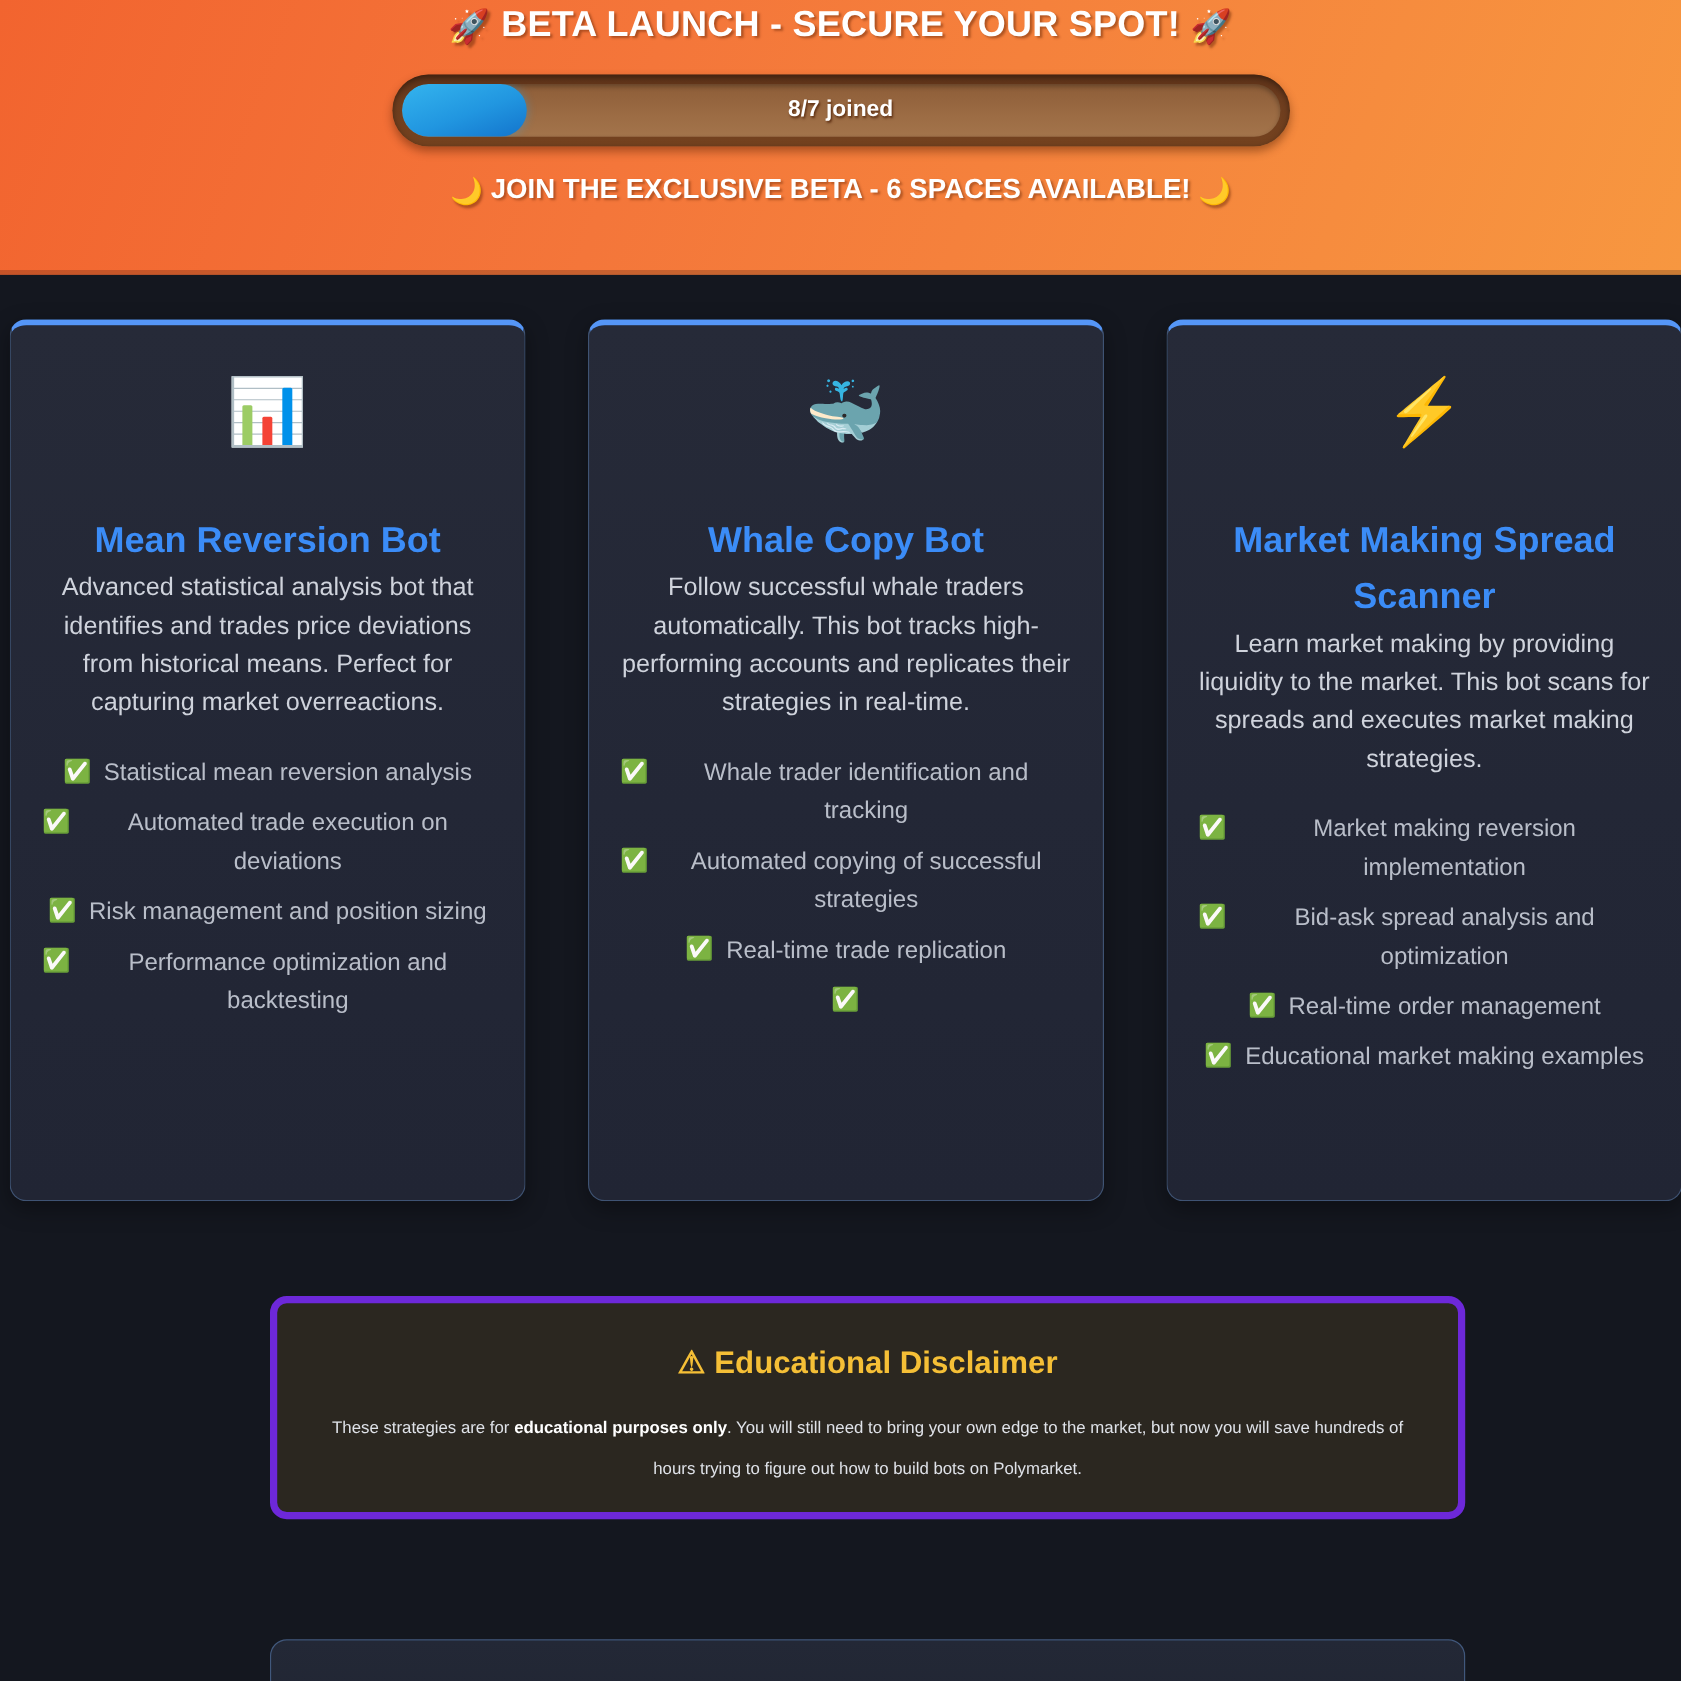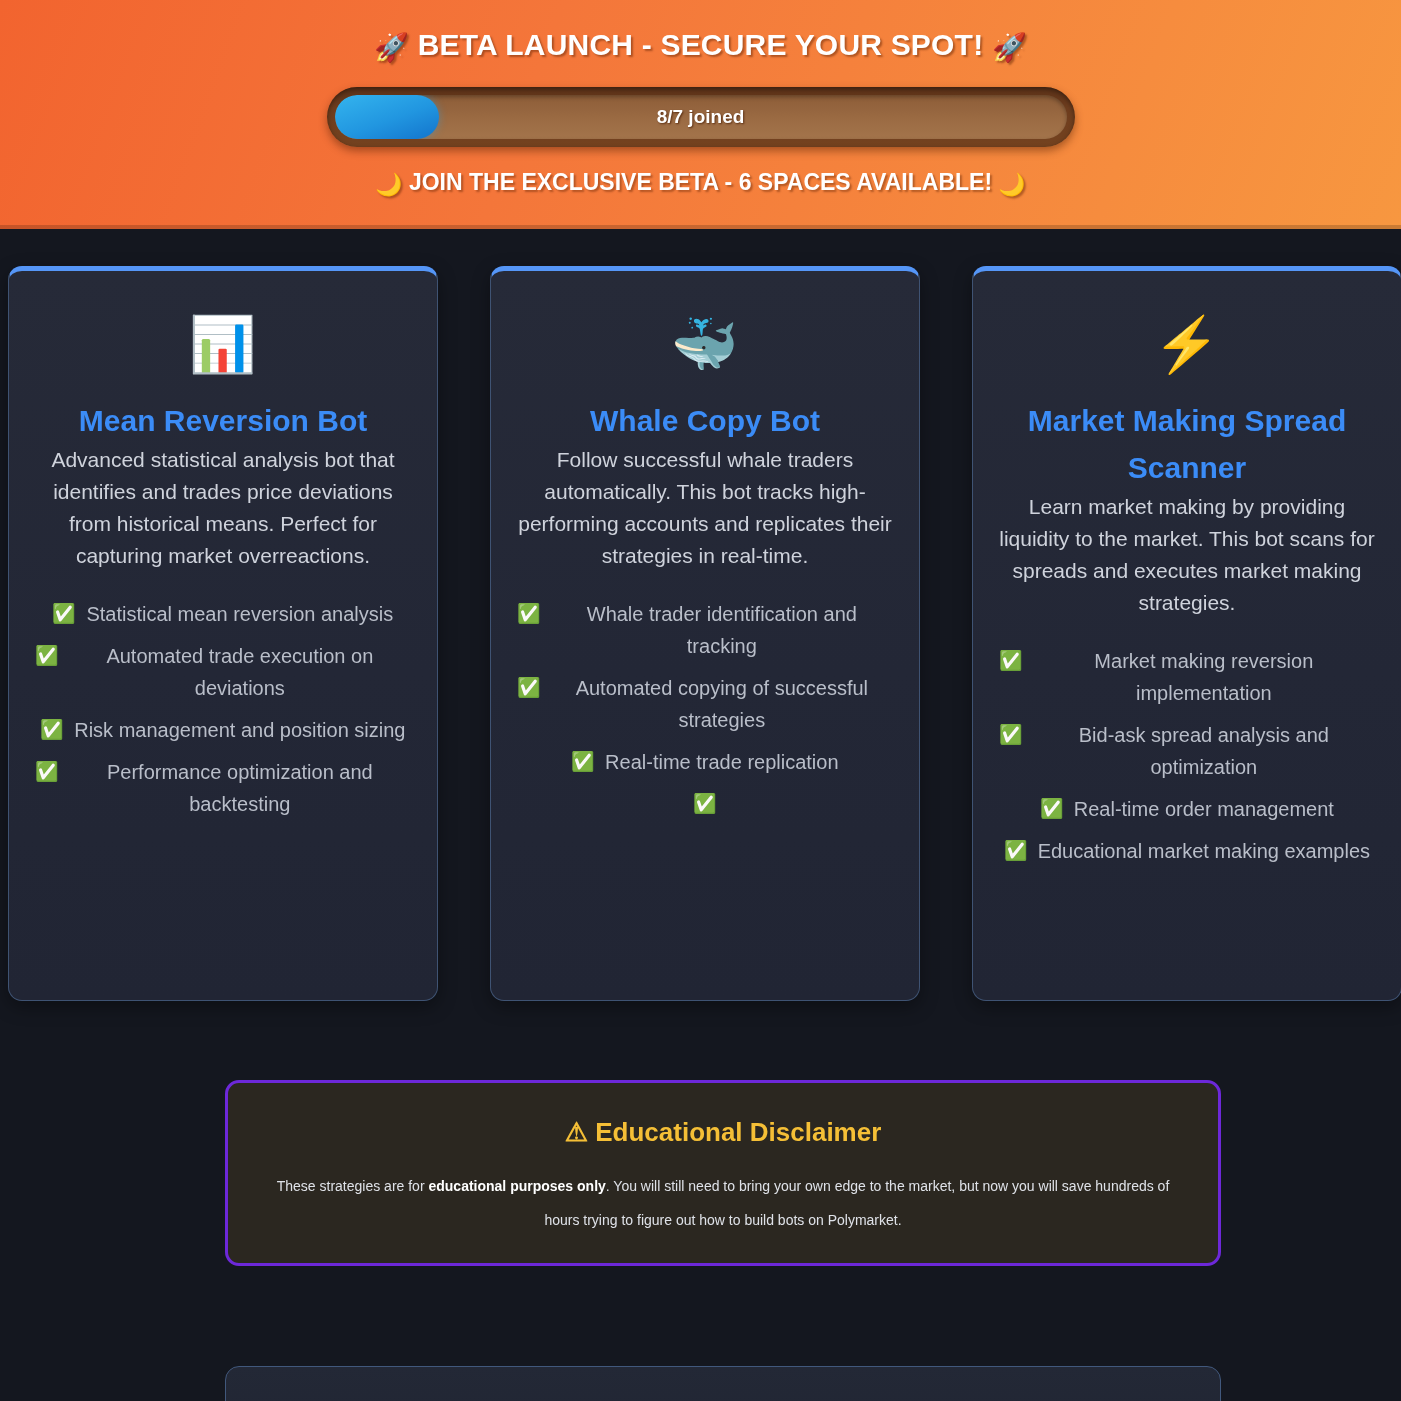--- a/index.html
+++ b/index.html
@@ -16,21 +16,20 @@
     color: #c9cdd6;
     position: relative;
   }
 
   
   .promo-banner {
     position: relative;
     width: 1401px;
     height: 229px;
     background: linear-gradient(110deg, #f2642f 0%, #f4763a 38%, #f79740 100%);
-    padding-top: 24px;
     overflow: hidden;
   }
   .promo-banner::after {
     content: "";
     position: absolute;
     left: 0; right: 0; bottom: 0;
     height: 4px;
     background: rgba(0,0,0,0.18);
   }
 
@@ -125,21 +124,21 @@
   }
 
   .card-icon {
     font-size: 54px;
     line-height: 66px;
     height: 72px;
     display: block;
   }
 
   .card-title {
-    margin-top: 14px;
+    margin-top: 44px;
     color: #3b8cf7;
     font-size: 30px;
     font-weight: 700;
     line-height: 47px;
   }
 
   .card-desc {
     font-size: 21px;
     line-height: 32px;
     color: #cfd3dc;
@@ -165,21 +164,21 @@
   .feature-text { text-align: center; }
 
   
   .disclaimer {
     position: absolute;
     left: 225px;
     top: 1080px;
     width: 996px;
     height: 186px;
     background: #2b2720;
-    border: 3px solid #6d28d9;
+    border: 6px solid #6d28d9;
     border-radius: 14px;
     padding: 32px 36px;
     text-align: center;
   }
   .disclaimer-title {
     color: #f5bf36;
     font-size: 26px;
     font-weight: 700;
     line-height: 34px;
   }

